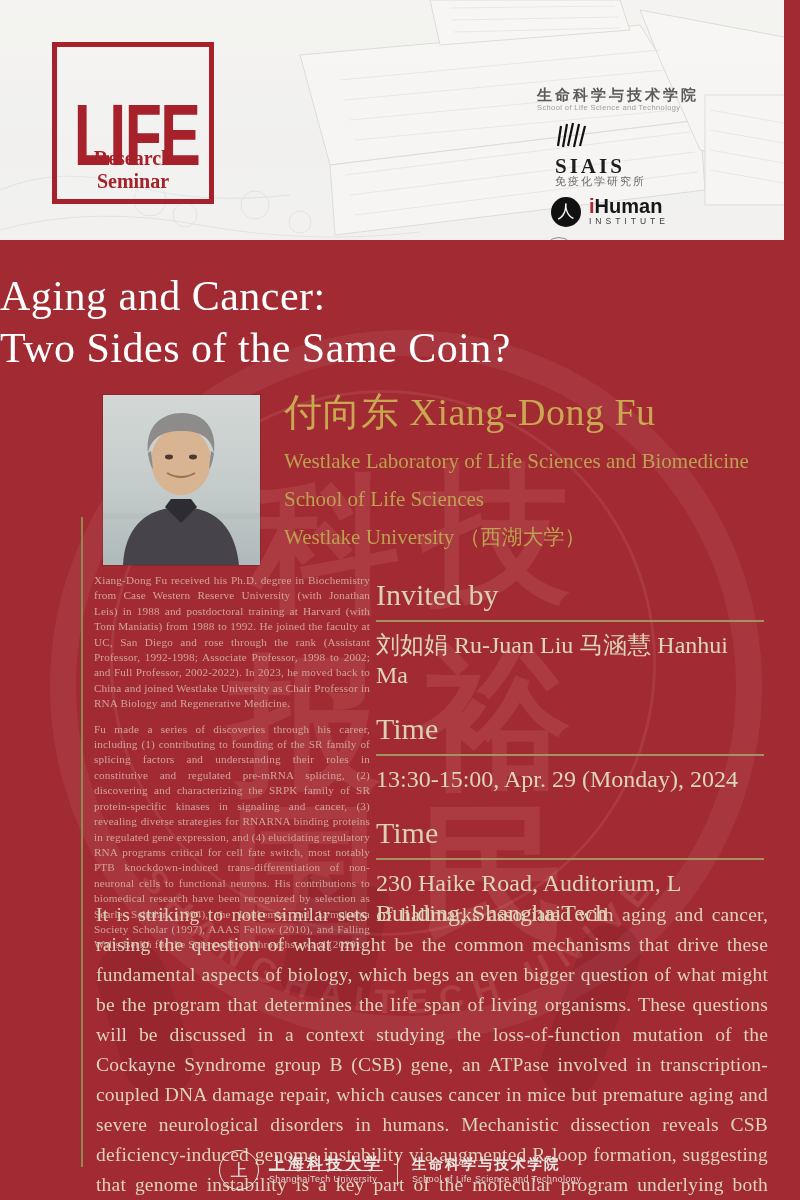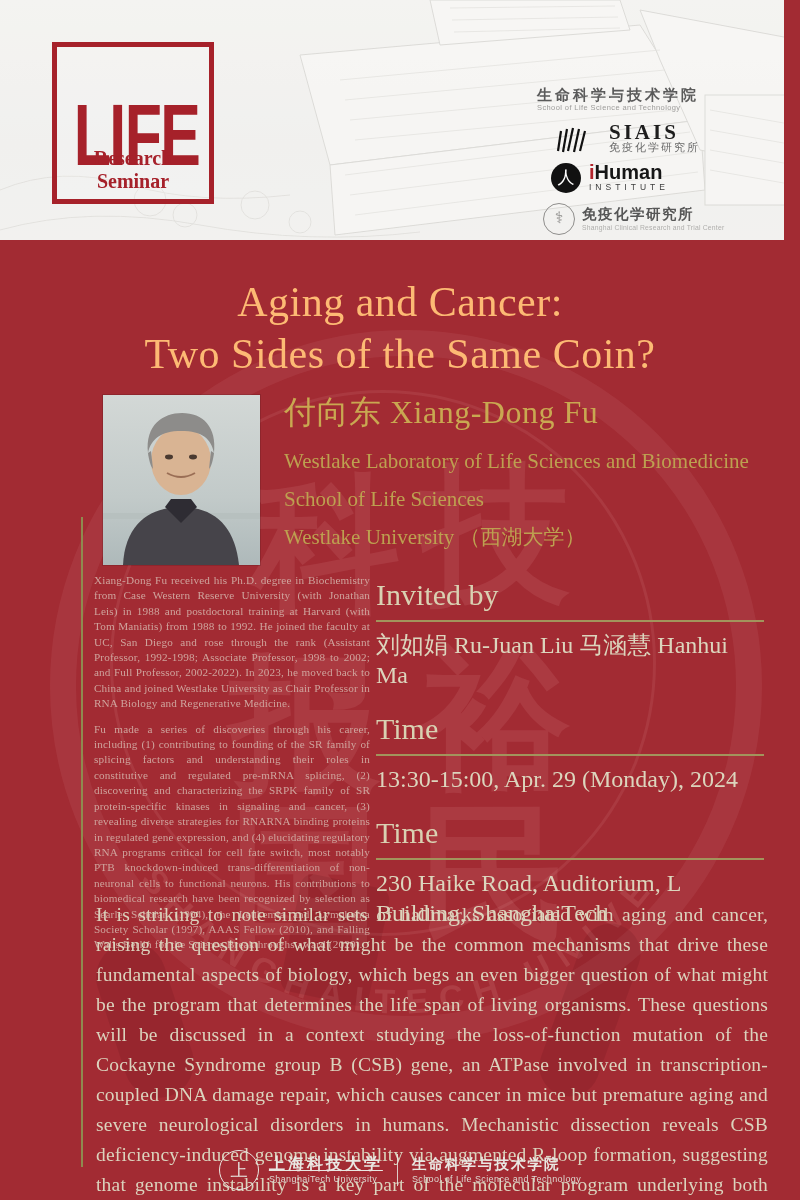--- a/index.html
+++ b/index.html
@@ -31,21 +31,21 @@
   .life-sub{
     position:absolute;left:0;bottom:6px;width:100%;text-align:center;
     font-family:"Liberation Serif", serif;font-weight:700;
     font-size:20px;color:#a6212a;
   }
 
   .partners{position:absolute;right:32px;top:86px;width:215px;}
   .p-row{margin-bottom:9px;position:relative;}
   .cn-big{font-family:"Liberation Sans", sans-serif;font-weight:700;color:#5a5a5a;font-size:15px;letter-spacing:3px;line-height:17px;}
   .en-sub{font-family:"Liberation Sans", sans-serif;color:#9d9c9a;font-size:7.5px;letter-spacing:.4px;line-height:10px;}
-  .siais-row{display:flex;align-items:flex-end;gap:20px;margin-left:18px;}
+  .siais-row{display:flex;align-items:flex-start;gap:8px;margin-left:18px;flex-direction:column;}
   .siais-mark{width:34px;height:26px;flex:0 0 auto;}
   .siais-name{font-family:"Liberation Serif", serif;font-weight:700;color:#1d1d1d;font-size:21px;letter-spacing:3px;line-height:20px;}
   .siais-cn{font-family:"Liberation Sans", sans-serif;color:#6a6a6a;font-size:11px;letter-spacing:2px;line-height:11px;}
   .ihuman-row{display:flex;align-items:center;gap:8px;margin-left:14px;margin-top:10px;}
   .ihuman-mark{
     width:30px;height:30px;border-radius:50%;background:#111;flex:0 0 auto;
     color:#fff;font-size:17px;text-align:center;line-height:30px;
     font-family:"Liberation Sans", sans-serif;
   }
   .ihuman-name{font-family:"Liberation Sans", sans-serif;font-weight:700;font-size:20px;color:#161616;line-height:19px;}
@@ -79,31 +79,31 @@
     position:absolute;font-size:150px;font-weight:700;color:rgba(255,198,192,0.10);
     font-family:"Liberation Serif", serif;line-height:1;
   }
   .wm-dark{
     position:absolute;background:rgba(60,0,8,0.10);border-radius:12px;
   }
   .wm-arc-text{fill:rgba(255,205,200,0.12);font-family:"Liberation Sans", sans-serif;
     font-size:34px;letter-spacing:12px;font-weight:700;}
 
   .title{
-    position:absolute;left:0;top:36px;width:100%;text-align:center;
-    color:#fdba74;font-size:42px;line-height:52px;letter-spacing:.5px;
+    position:absolute;left:0;top:30px;width:100%;
+    color:#ffffff;font-size:42px;line-height:52px;letter-spacing:.5px;
   }
 
   .photo{
     position:absolute;left:103px;top:155px;width:157px;height:170px;
     box-shadow:0 0 0 1px rgba(0,0,0,0.12);
   }
 
   .speaker{position:absolute;left:284px;top:152px;width:500px;}
-  .speaker-name{color:#c9a851;font-size:32px;line-height:40px;letter-spacing:.5px;}
+  .speaker-name{color:#c9a851;font-size:38px;line-height:40px;letter-spacing:.5px;}
   .speaker-affil{color:#bda050;font-size:21px;line-height:38px;margin-top:10px;}
 
   .vline{
     position:absolute;left:81px;top:277px;width:2px;height:650px;
     background:#8f8a4f;
   }
 
   .bio{
     position:absolute;left:94px;top:333px;width:276px;
     color:#cfa49d;font-size:11.2px;line-height:15.4px;

